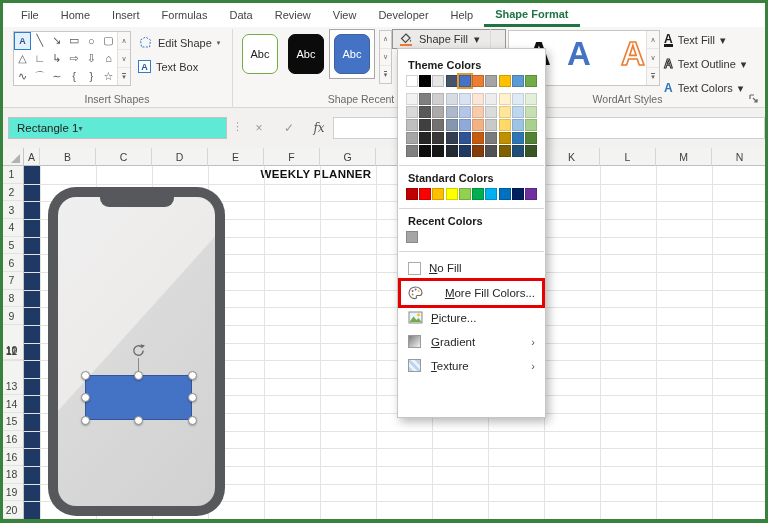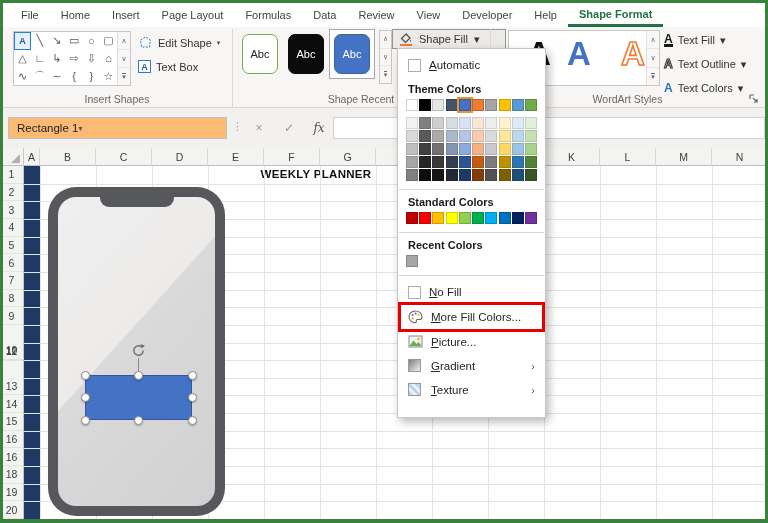--- a/index.html
+++ b/index.html
@@ -54,21 +54,21 @@
   .wa-black { color:#111; }
   .wa-blue { color:#4472C4; }
   .wa-orange { color:#fff; -webkit-text-stroke:1.6px #ED7D31; text-shadow:0 0 1px #ED7D31; }
   .wbtn { position:absolute; left:664px; height:20px; display:flex; align-items:center; gap:5px;
           font-size:11px; color:#333; }
   .ticon { font-size:12px; font-weight:700; line-height:10px; }
   .launcher { position:absolute; left:748px; top:66px; width:12px; height:12px; color:#666; }
 
   
   .fbar { position:absolute; left:0; top:108px; width:768px; height:40px; background:#F2F1EF; }
-  .namebox { position:absolute; left:8px; top:9px; width:219px; height:22px; background:#fdba74;
+  .namebox { position:absolute; left:8px; top:9px; width:219px; height:22px; background:#5eead4;
              border:1px solid #C3C1BF; font-size:11.5px; color:#222; display:flex; align-items:center;
              padding:0 8px; justify-content:flex-start; }
   .namebox .caret { font-size:8px; color:#555; }
   .fdots { position:absolute; left:232px; top:12px; color:#999; font-size:11px; letter-spacing:0; }
   .fbtns { position:absolute; left:244px; top:9px; height:22px; display:flex; align-items:center; gap:0; }
   .fbtn { width:30px; text-align:center; color:#9a9a9a; font-size:12px; }
   .fbtn.fx { font-family:"DejaVu Serif", serif; font-style:italic; color:#555; font-size:12px; }
   .finput { position:absolute; left:333px; top:9px; width:432px; height:22px; background:#fff;
             border:1px solid #D2D0CE; }
 
@@ -112,40 +112,39 @@
   .mi .sw { width:13px; height:13px; background:#fff; box-shadow:inset 0 0 0 1px #ABABAB; flex:none; }
   .mi .chev { margin-left:auto; color:#555; font-size:11px; }
   .mhdr { font-weight:700; font-size:11px; margin:6px 10px 4px; color:#1a1a1a; }
   .swrow { display:flex; justify-content:space-between; margin:4px 8px 0; }
   .swrow .s { width:12px; height:12px; box-shadow:inset 0 0 0 1px rgba(0,0,0,.18); }
   .swrow .s.selected { outline:2px solid #E8972E; outline-offset:0; }
   .vargrid { display:flex; justify-content:space-between; margin:6px 8px 0; }
   .varcol { display:flex; flex-direction:column; gap:1px; }
   .varcol .s { width:12px; height:12px; box-shadow:inset 0 0 0 1px rgba(0,0,0,.12); }
   .mdiv { height:1px; background:#D8D6D4; margin:8px 1px 4px; }
-  .more-fill { height:26px; }
+  .more-fill { height:26px;justify-content:space-between; }
   .red-annot { position:absolute; left:0px; right:0px; top:-2px; bottom:-2px;
                border:3px solid #E60000; pointer-events:none; z-index:22; }
   .micon { width:15px; height:14px; flex:none; }
   .grad-ic { width:13px; height:13px; border:1px solid #9a9a9a;
              background:linear-gradient(135deg,#7d7d7d,#f2f2f2); }
   .tex-ic { width:13px; height:13px; border:1px solid #9a9a9a;
             background:repeating-linear-gradient(45deg,#BBD4F0 0 3px,#EAF2FB 3px 6px); }
   u { text-decoration:underline; }
 </style>
 </head>
 <body>
 
 <div class="app">
 
   <div class="tabbar">
       <div class="tab">File</div>
       <div class="tab">Home</div>
       <div class="tab">Insert</div>
-      <div class="tab">Page Layout</div>
       <div class="tab">Formulas</div>
       <div class="tab">Data</div>
       <div class="tab">Review</div>
       <div class="tab">View</div>
       <div class="tab">Developer</div>
       <div class="tab">Help</div>
       <div class="tab active">Shape Format</div>
     </div>
 
   <div class="ribbon">
@@ -364,24 +363,20 @@
         <div class="handle" style="left: 163.5px; top: 204.5px;"></div>
         <div class="handle" style="left: 56.5px; top: 226.5px;"></div>
         <div class="handle" style="left: 163.5px; top: 226.5px;"></div>
         <div class="handle" style="left: 56.5px; top: 249.5px;"></div>
         <div class="handle" style="left: 109.5px; top: 249.5px;"></div>
         <div class="handle" style="left: 163.5px; top: 249.5px;"></div>
       </div>
     </div>
 
   <div class="menu">
-    <div class="mi">
-      <span class="sw"></span>
-      <span><u>A</u>utomatic</span>
-    </div>
     <div class="mhdr">Theme Colors</div>
     <div class="swrow" id="theme-row">
         <div class="s" style="background: rgb(255, 255, 255);"></div>
         <div class="s" style="background: rgb(0, 0, 0);"></div>
         <div class="s" style="background: rgb(231, 230, 230);"></div>
         <div class="s" style="background: rgb(68, 84, 106);"></div>
         <div class="s selected" style="background: rgb(68, 114, 196);"></div>
         <div class="s" style="background: rgb(237, 125, 49);"></div>
         <div class="s" style="background: rgb(165, 165, 165);"></div>
         <div class="s" style="background: rgb(255, 192, 0);"></div>

